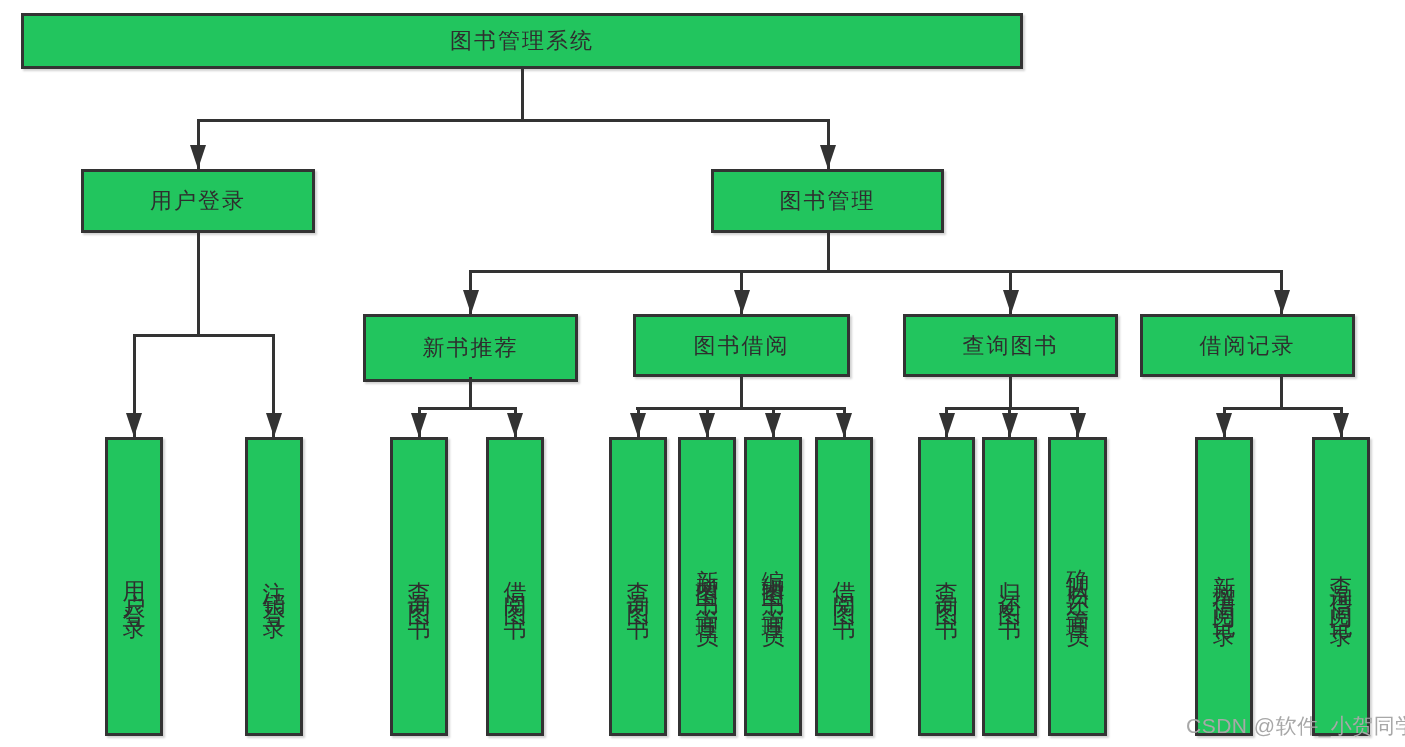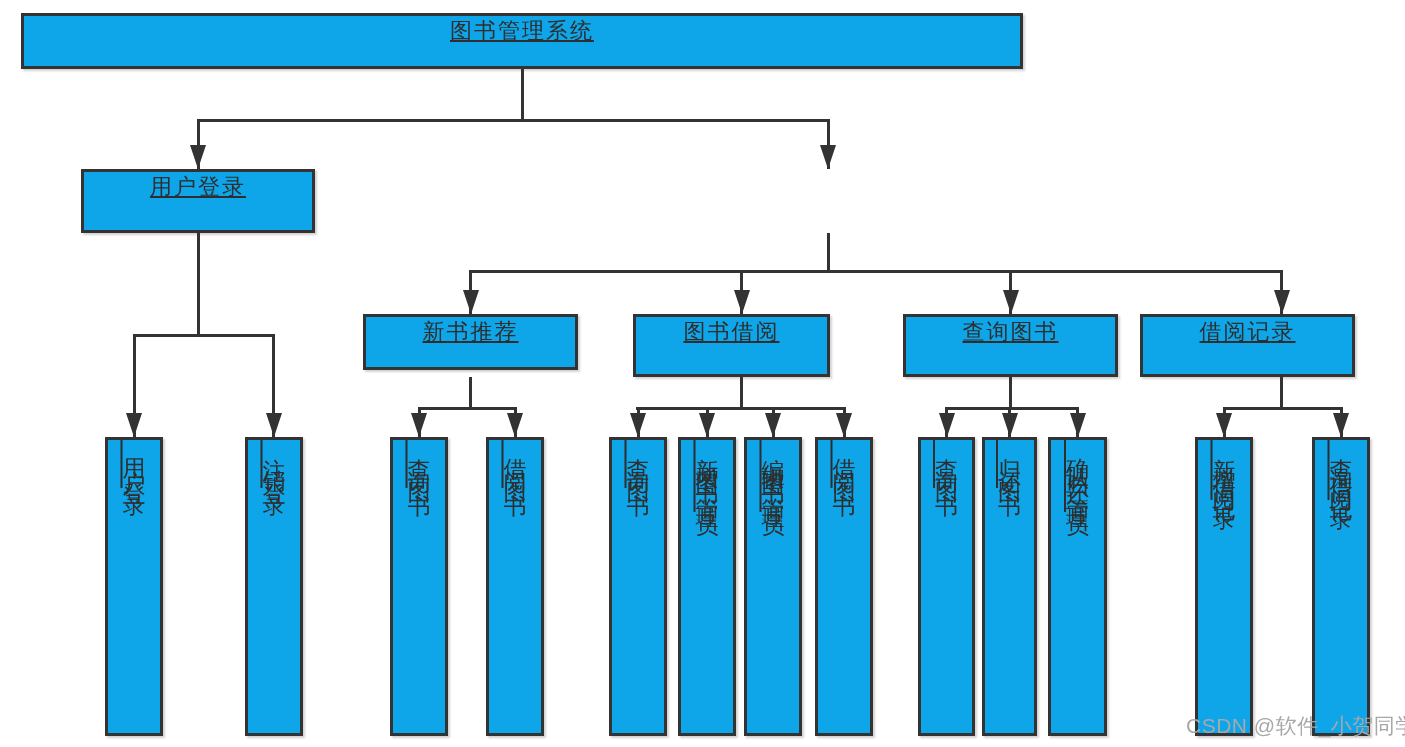--- a/index.html
+++ b/index.html
@@ -11,24 +11,23 @@
   html,body{margin:0;padding:0;background:#fff;}
   .stage{
     position:relative;width:1405px;height:747px;
     background:var(--background);overflow:hidden;
     font-family:"Liberation Sans","DejaVu Sans",sans-serif;
     color:var(--text);
   }
   
   .box{
     position:absolute;box-sizing:border-box;
-    border:3px solid var(--line);background:#0ea5e9;
-    display:flex;justify-content:center;
+    border:3px solid var(--line);background:#22c55e;
+    display:flex;align-items:center;justify-content:center;
     box-shadow:2px 2px 2px rgba(0,0,0,0.18);
-    text-decoration:underline;
   }
   .hlabel{font-size:22px;letter-spacing:2px;white-space:nowrap;}
   .vtext{
     writing-mode:vertical-rl;text-orientation:mixed;
     font-size:23px;line-height:1;white-space:nowrap;
   }
   .ls-wide{letter-spacing:12px;}
   .ls-mid{letter-spacing:10px;}
   .ls-tight{letter-spacing:8px;}
   
@@ -59,37 +58,40 @@
   </div>
 
   <div class="ln" style="left:520.5px;top:69px;width:3px;height:51px;"></div>
   <div class="ln" style="left:196.5px;top:118.5px;width:633px;height:3px;"></div>
   <div class="arrow" style="left:196.5px;top:120px;height:49px;"></div>
   <div class="arrow" style="left:826.5px;top:120px;height:49px;"></div>
 
   <div class="box" style="left:81px;top:169px;width:234px;height:64px;">
     <span class="hlabel">用户登录</span>
   </div>
+  <div class="box" style="left:711px;top:169px;width:233px;height:64px;">
+    <span class="hlabel">图书管理</span>
+  </div>
 
   <div class="ln" style="left:196.5px;top:233px;width:3px;height:102px;"></div>
   <div class="ln" style="left:132.5px;top:333.5px;width:142px;height:3px;"></div>
   <div class="arrow" style="left:132.5px;top:335px;height:102px;"></div>
   <div class="arrow" style="left:272px;top:335px;height:102px;"></div>
 
   <div class="ln" style="left:826.5px;top:233px;width:3px;height:38px;"></div>
   <div class="ln" style="left:469px;top:269.5px;width:814px;height:3px;"></div>
   <div class="arrow" style="left:469px;top:271px;height:43px;"></div>
   <div class="arrow" style="left:740px;top:271px;height:43px;"></div>
   <div class="arrow" style="left:1009px;top:271px;height:43px;"></div>
   <div class="arrow" style="left:1280px;top:271px;height:43px;"></div>
 
-  <div class="box" style="left:363px;top:314px;width:215px;height:56px;">
+  <div class="box" style="left:363px;top:314px;width:215px;height:68px;">
     <span class="hlabel">新书推荐</span>
   </div>
-  <div class="box" style="left:633px;top:314px;width:197px;height:63px;">
+  <div class="box" style="left:633px;top:314px;width:217px;height:63px;">
     <span class="hlabel">图书借阅</span>
   </div>
   <div class="box" style="left:903px;top:314px;width:215px;height:63px;">
     <span class="hlabel">查询图书</span>
   </div>
   <div class="box" style="left:1140px;top:314px;width:215px;height:63px;">
     <span class="hlabel">借阅记录</span>
   </div>
 
   <div class="ln" style="left:469px;top:377px;width:3px;height:31px;"></div>

